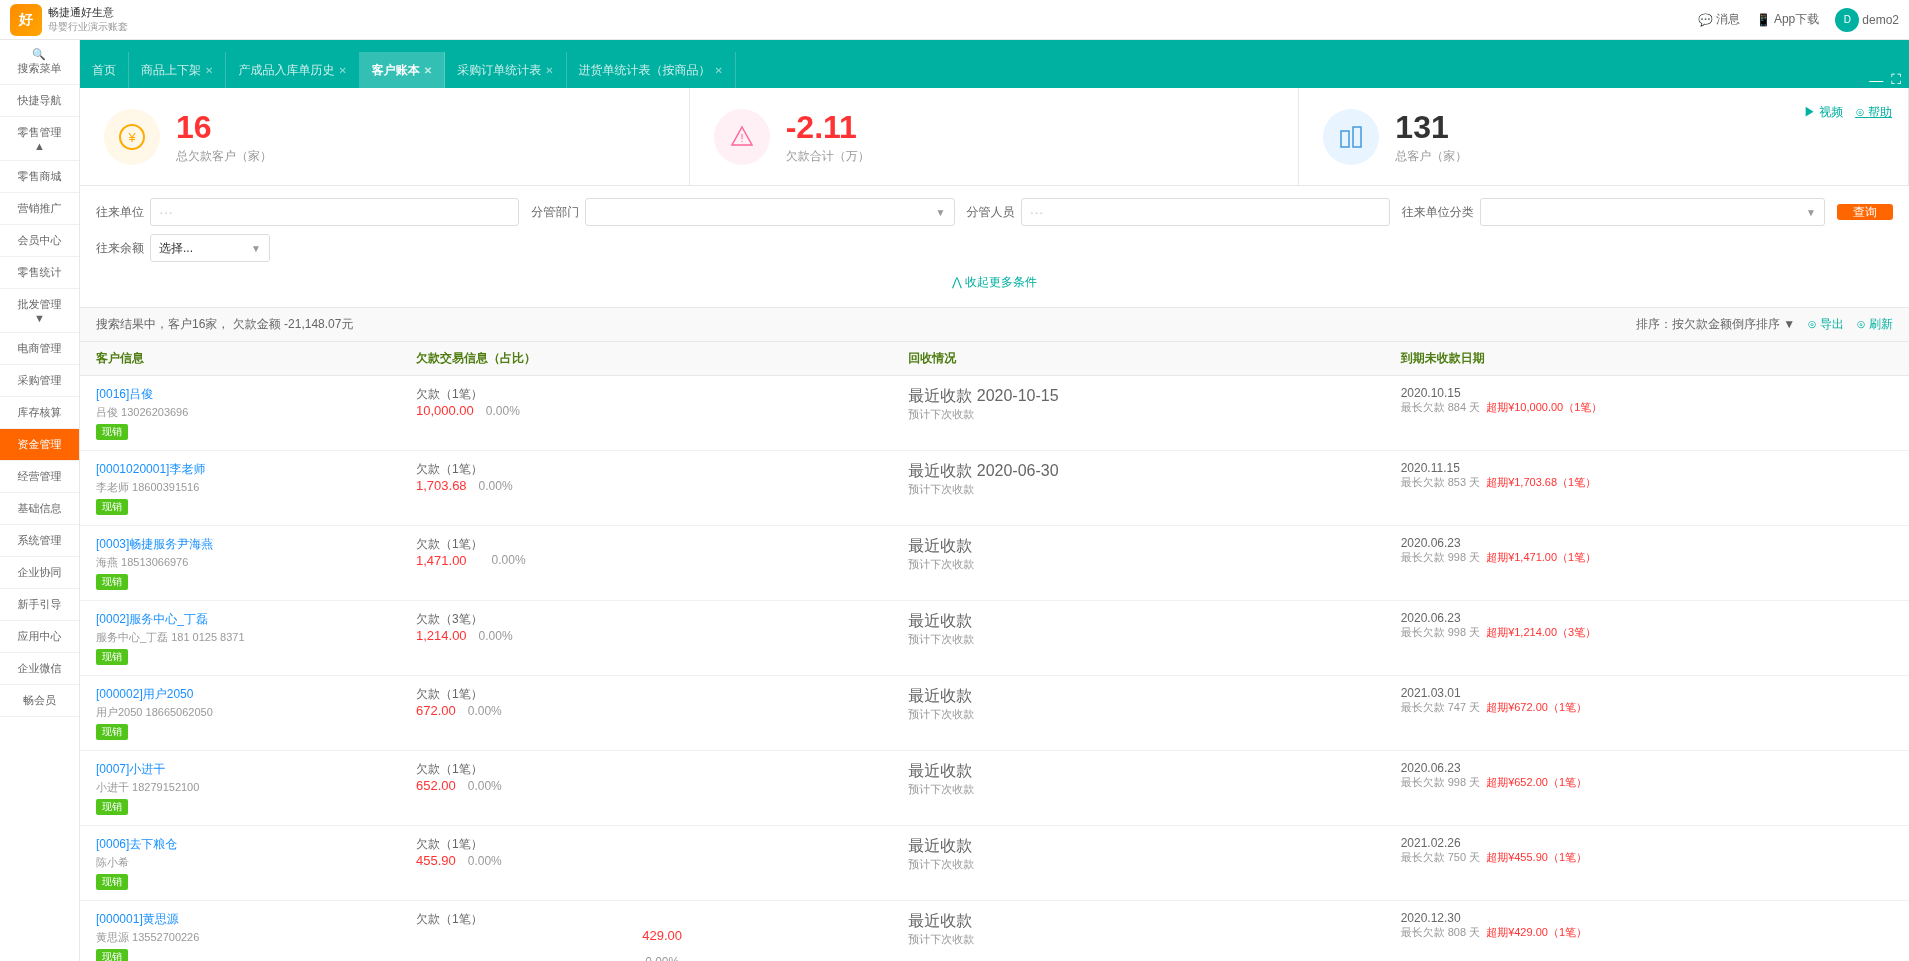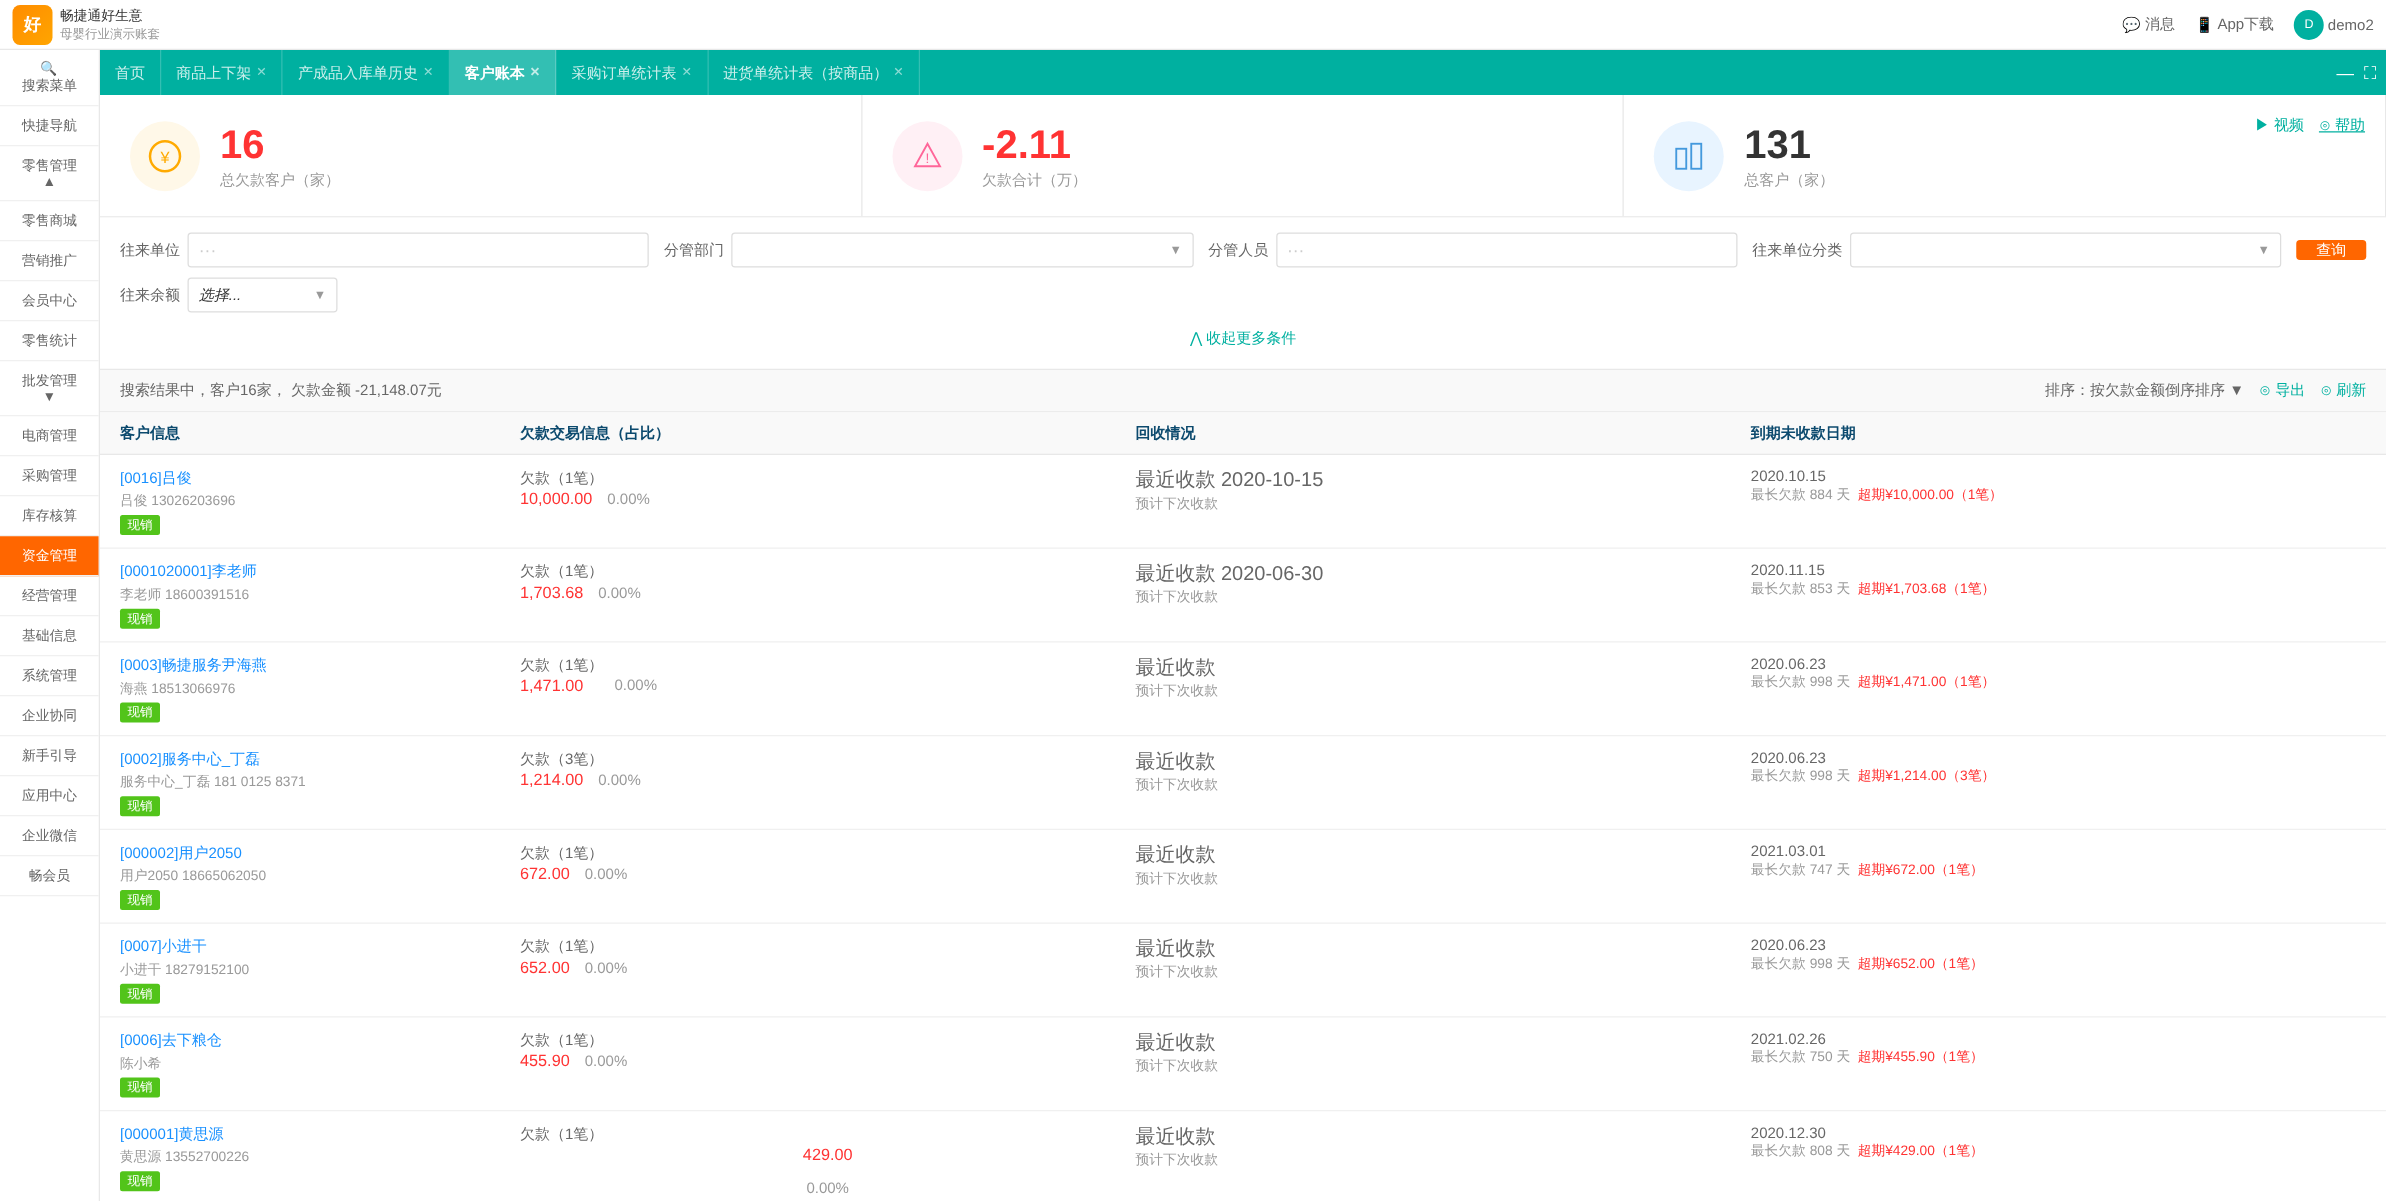--- a/index.html
+++ b/index.html
@@ -61,23 +61,23 @@
       background: #ff6600;
       color: #fff;
     }
 
     
     .main-area { flex: 1; display: flex; flex-direction: column; overflow: hidden; }
 
     
     .tab-bar {
       display: flex;
-      align-items: center;
+      align-items: flex-end;
       background: #00b0a0;
-      height: 36px;
+      height: 48px;
       overflow-x: auto;
     }
     .tab-item {
       display: flex;
       align-items: center;
       padding: 0 12px;
       height: 36px;
       font-size: 12px;
       color: rgba(255,255,255,0.8);
       cursor: pointer;
@@ -195,21 +195,21 @@
     
     .table-container { padding: 0; background: #fff; }
     .table-header {
       display: grid;
       grid-template-columns: 320px 1fr 1fr 1fr;
       padding: 8px 16px;
       background: #f9f9f9;
       border-bottom: 1px solid #e8e8e8;
       font-size: 12px;
       font-weight: bold;
-      color: #0c4a6e;
+      color: #4d7c0f;
     }
     .table-row {
       display: grid;
       grid-template-columns: 320px 1fr 1fr 1fr;
       padding: 10px 16px;
       border-bottom: 1px solid #f0f0f0;
       align-items: start;
     }
     .customer-name { color: #1890ff; font-size: 12px; cursor: pointer; }
     .customer-info { font-size: 11px; color: #999; margin-top: 2px; }
@@ -434,21 +434,21 @@
             <div class="filter-select">
               <span></span>
               <span class="filter-select-arrow">▼</span>
             </div>
           </div>
           <button class="search-btn">查询</button>
         </div>
         <div class="filter-row">
           <div class="filter-item">
             <span class="filter-label">往来余额</span>
-            <div class="filter-select" style="max-width:120px;font-style:italic;">
+            <div class="filter-select" style="max-width:120px;">
               <span>选择...</span>
               <span class="filter-select-arrow">▼</span>
             </div>
           </div>
         </div>
         <div class="collapse-btn">
           <span>⋀</span> <span>收起更多条件</span>
         </div>
       </div>
 

